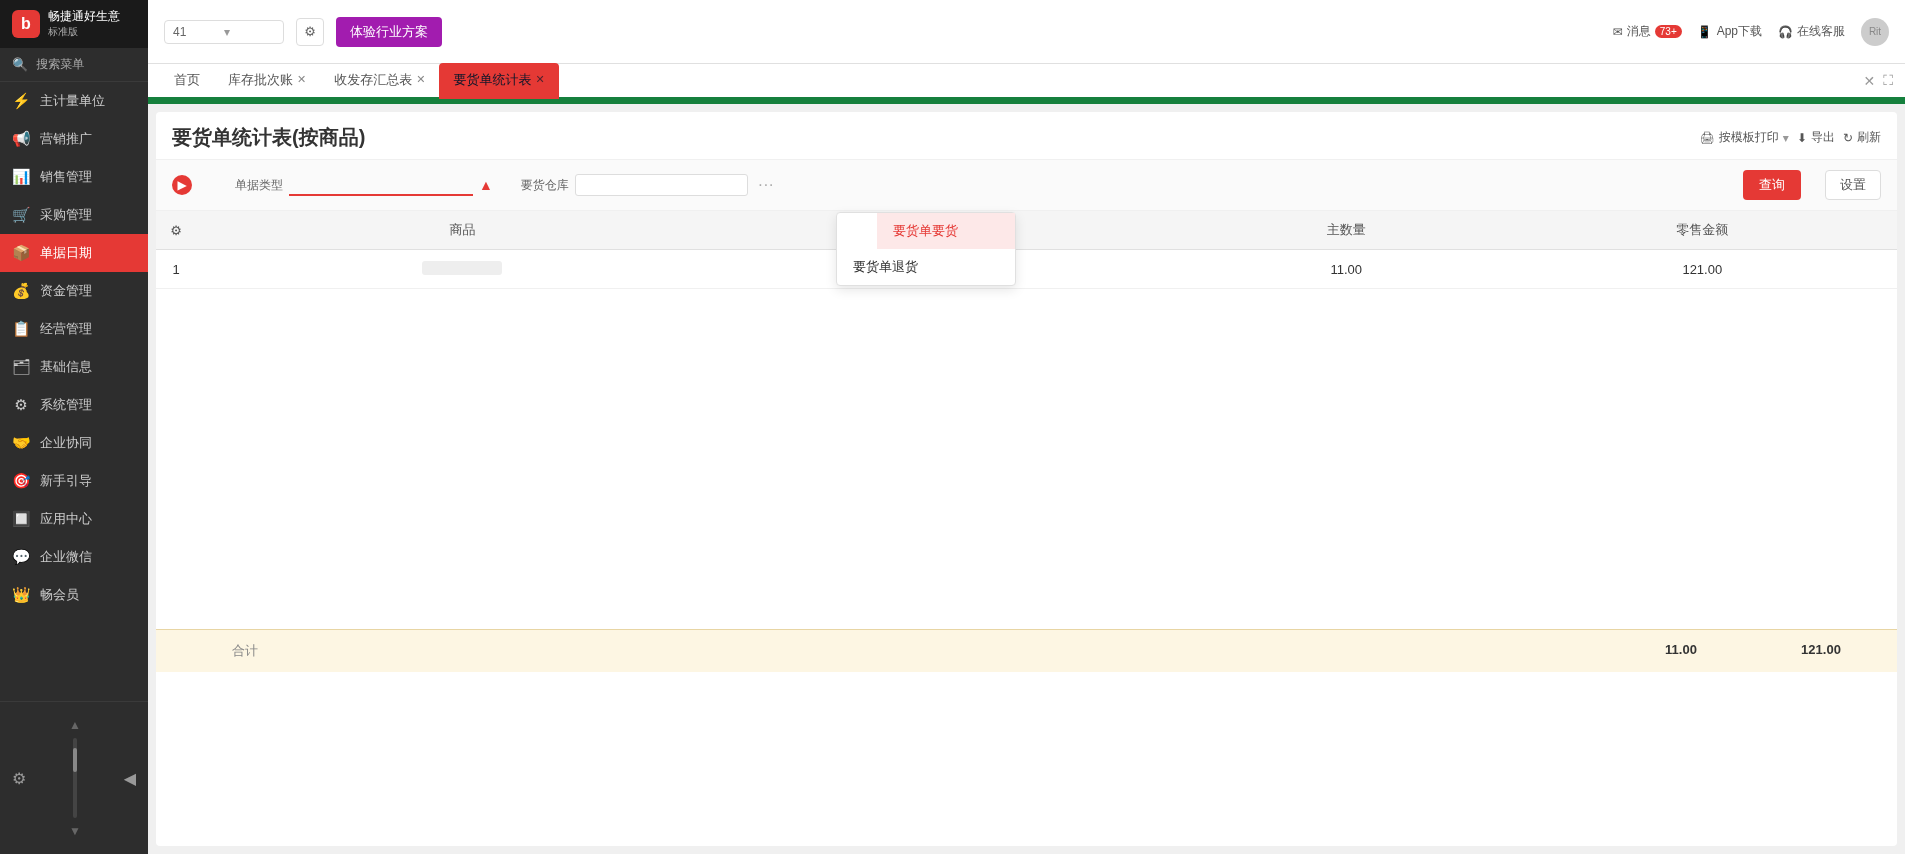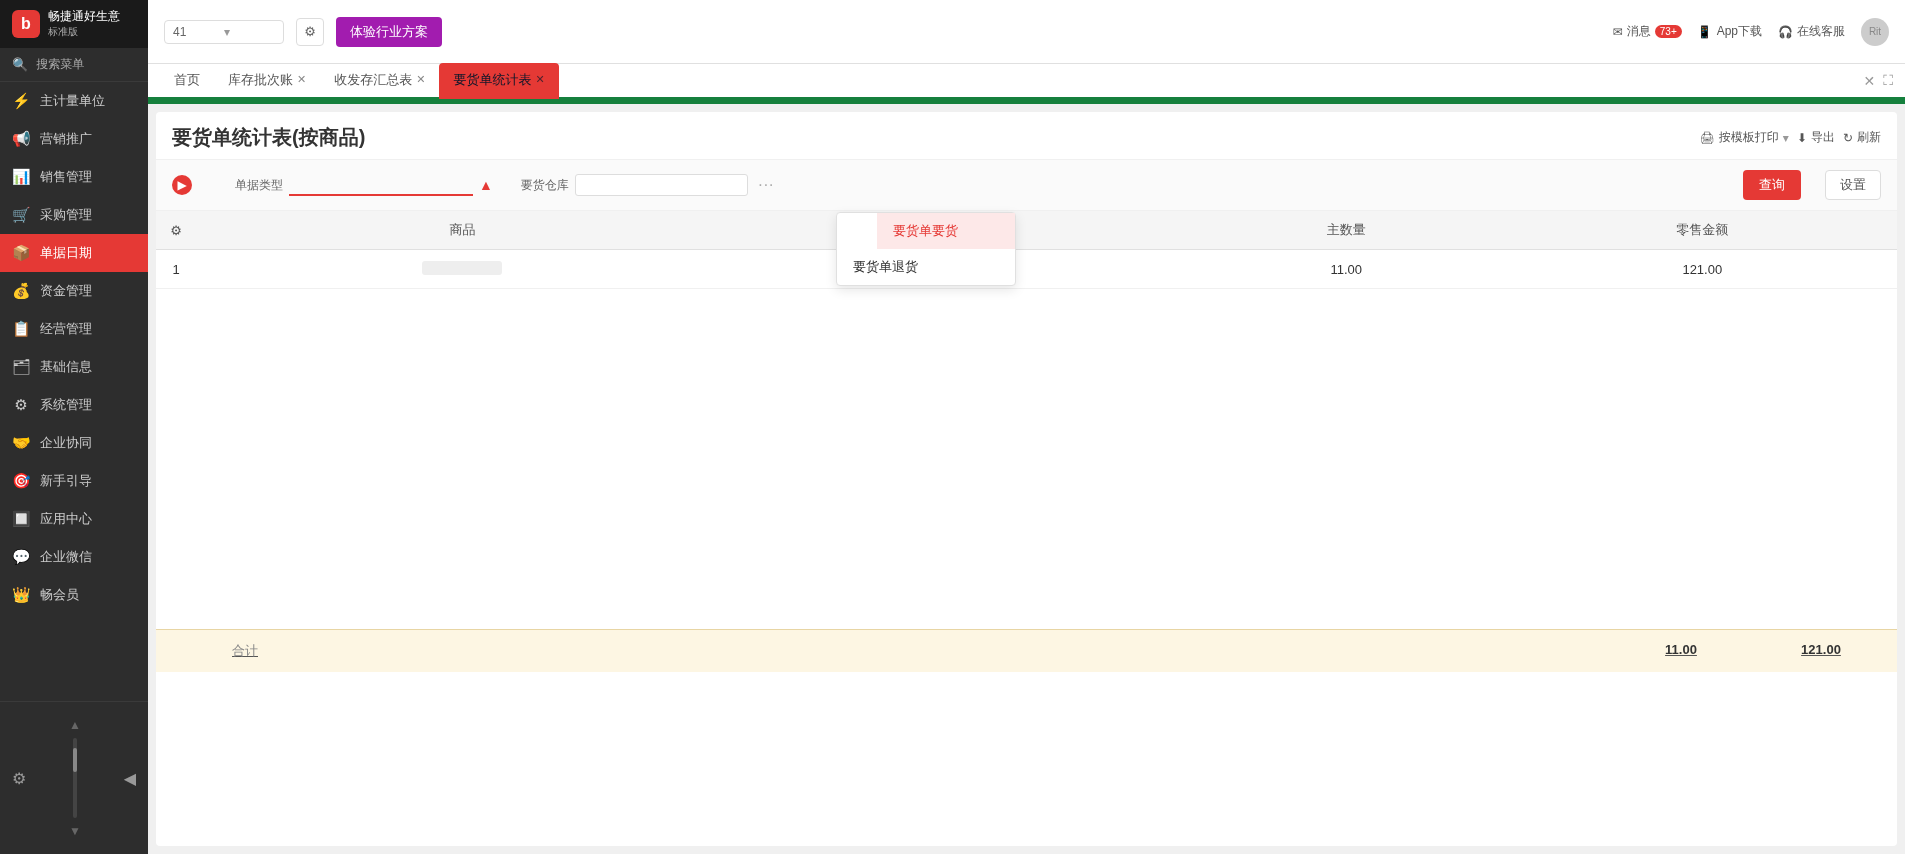--- a/index.html
+++ b/index.html
@@ -309,21 +309,20 @@
     .table-footer {
       background: #fdf6e3;
       border-top: 1px solid #e8d5a3;
       padding: 12px 16px;
       display: flex;
       gap: 20px;
       font-size: 13px;
       color: #555;
       position: sticky;
       bottom: 0;
-      text-decoration: underline;
     }
     .table-footer .total-label { color: #888; }
     .table-footer .total-num { font-weight: bold; color: #333; }
 
     
     .sidebar-scroll {
       display: flex;
       flex-direction: column;
       align-items: center;
       padding: 4px 0;

